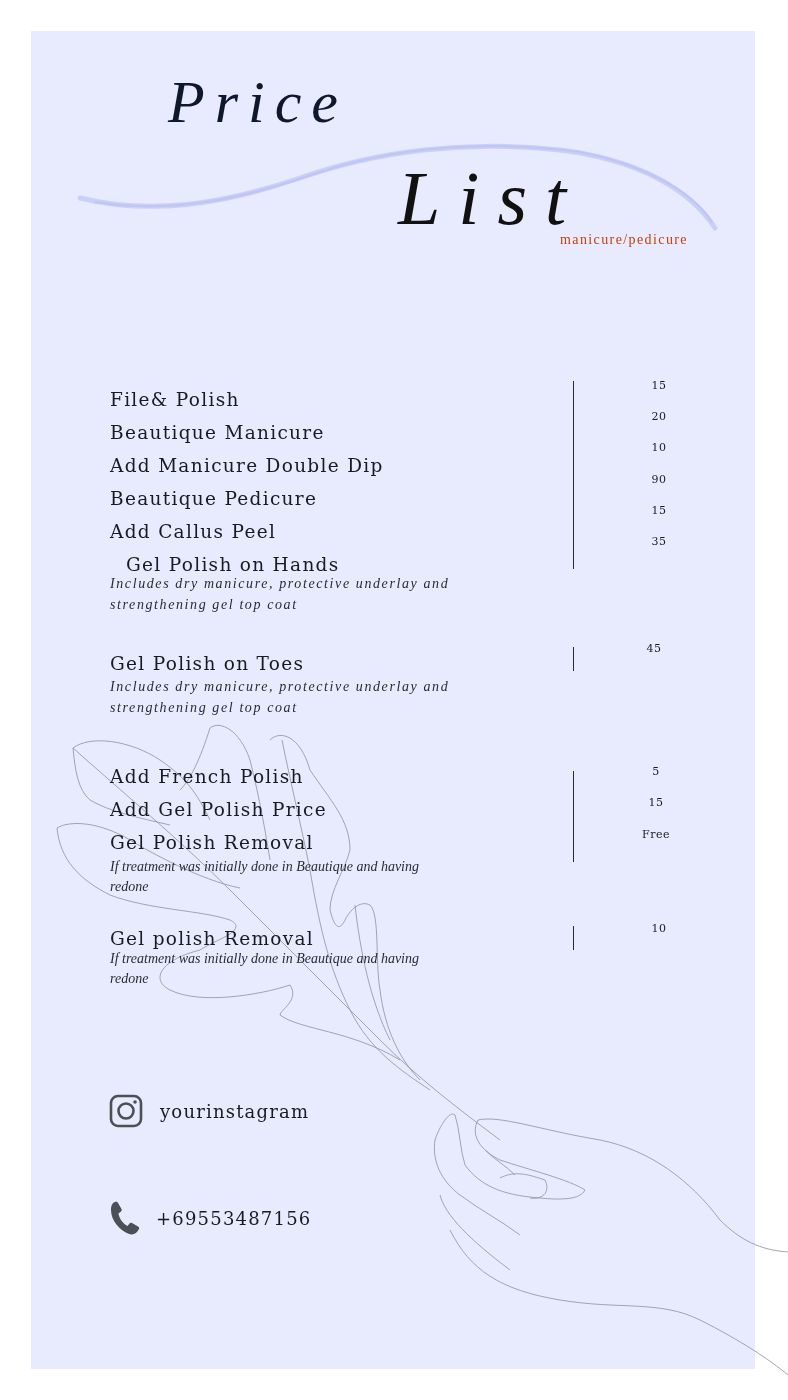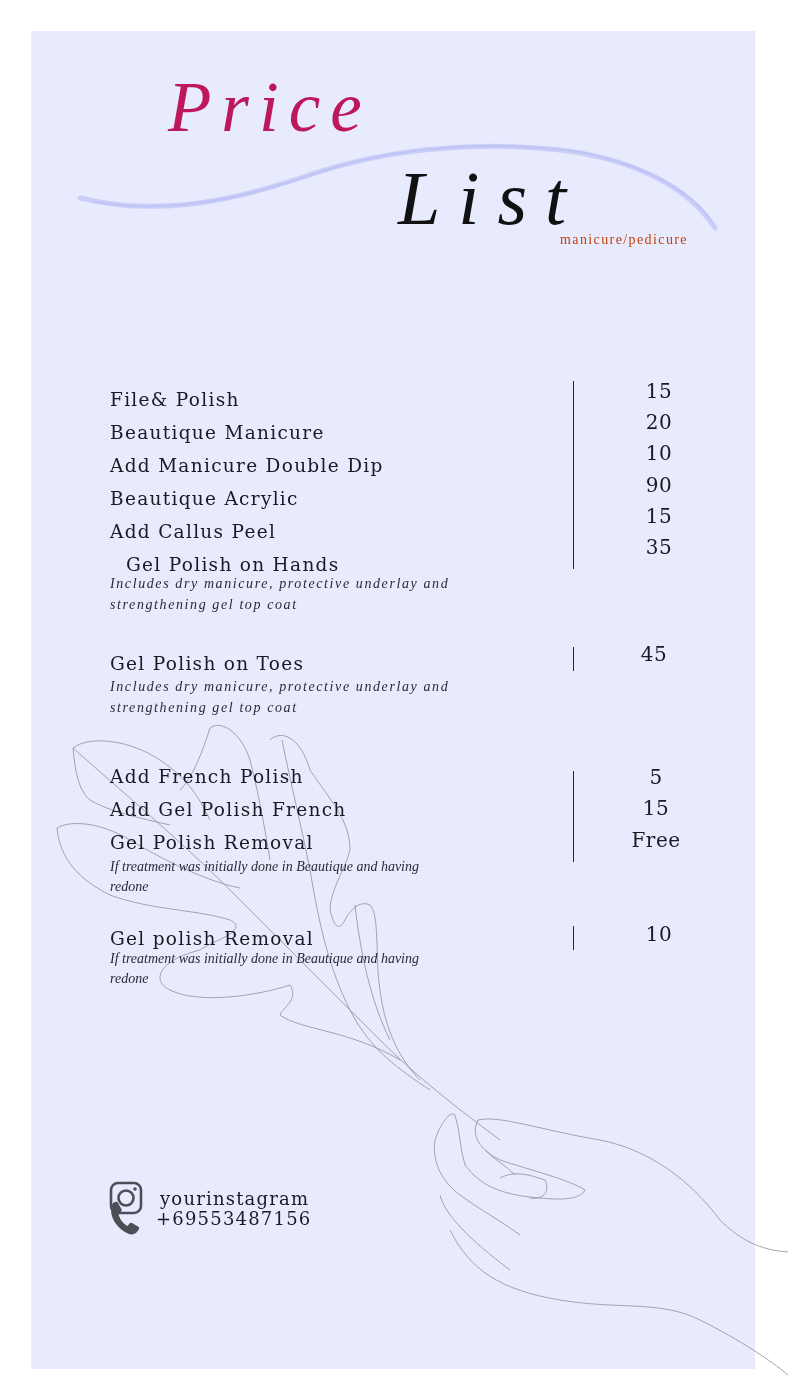--- a/index.html
+++ b/index.html
@@ -9,21 +9,21 @@
       font-family: "DejaVu Serif", serif; color: #1c1c24;
     }
     .panel {
       position: absolute; left: 31px; top: 31px; width: 724px; height: 1338px;
       background: #e8ebfd;
     }
     .art { position: absolute; left: 0; top: 0; width: 788px; height: 1400px; pointer-events: none; }
     .title-price {
       position: absolute; left: 168px; top: 72px;
       font-family: "Liberation Serif", serif; font-style: italic;
-      font-size: 71px; letter-spacing: 10px; color: #be185d;
+      font-size: 60px; letter-spacing: 10px; color: #0f172a;
       line-height: 1;
     }
     .title-list {
       position: absolute; left: 398px; top: 160px;
       font-family: "Liberation Serif", serif; font-style: italic;
       font-size: 76px; letter-spacing: 18px; color: #111; line-height: 1;
     }
     .subtitle {
       position: absolute; left: 560px; top: 232px;
       font-family: "Liberation Serif", serif; font-size: 14px; letter-spacing: 1.4px; color: #c2410c;
@@ -34,21 +34,21 @@
       white-space: nowrap;
     }
     .desc {
       position: absolute; left: 110px;
       font-family: "Liberation Serif", serif; font-style: italic; font-size: 14px; color: #2a2a33;
       line-height: 21px; white-space: nowrap;
     }
     .desc.spaced { letter-spacing: 1.6px; }
     .price {
       position: absolute; width: 60px; text-align: center;
-      font-family: "DejaVu Serif", serif; font-size: 20px; letter-spacing: 0.5px; color: #1a1a22;
+      font-family: "DejaVu Serif", serif; font-size: 11px; letter-spacing: 0.5px; color: #1a1a22;
     }
     .vline { position: absolute; left: 573px; width: 1px; background: #2a2a2a; }
     .contact-row { position: absolute; left: 109px; display: flex; align-items: center; }
     .contact-text { font-family: "DejaVu Serif", serif; font-size: 18px; letter-spacing: 1.2px; color: #1a1a22; }
   </style>
 </head>
 <body>
 
 <div class="panel"></div>
 
@@ -90,21 +90,21 @@
   <div class="title-list">List</div>
   <div class="subtitle">manicure/pedicure</div>
 </div>
 
 <div>
   <div class="vline" style="top:381px;height:188px;"></div>
 
   <div class="item" style="top:389px;">File&amp; Polish</div>
   <div class="item" style="top:422px;">Beautique Manicure</div>
   <div class="item" style="top:455px;">Add Manicure Double Dip</div>
-  <div class="item" style="top:488px;">Beautique Acrylic</div>
+  <div class="item" style="top:488px;">Beautique Pedicure</div>
   <div class="item" style="top:521px;">Add Callus Peel</div>
   <div class="item" style="top:554px;margin-left:16px;">Gel Polish on Hands</div>
   <div class="desc spaced" style="top:573px;">Includes dry manicure, protective underlay and</div>
   <div class="desc spaced" style="top:594px;">strengthening gel top coat</div>
 
   <div class="price" style="left:629px;top:379px;">15</div>
   <div class="price" style="left:629px;top:410px;">20</div>
   <div class="price" style="left:629px;top:441px;">10</div>
   <div class="price" style="left:629px;top:473px;">90</div>
   <div class="price" style="left:629px;top:504px;">15</div>
@@ -115,39 +115,39 @@
   <div class="vline" style="top:647px;height:24px;"></div>
   <div class="item" style="top:653px;">Gel Polish on Toes</div>
   <div class="desc spaced" style="top:676px;">Includes dry manicure, protective underlay and</div>
   <div class="desc spaced" style="top:697px;">strengthening gel top coat</div>
   <div class="price" style="left:624px;top:642px;">45</div>
 </div>
 
 <div>
   <div class="vline" style="top:771px;height:91px;"></div>
   <div class="item" style="top:766px;">Add French Polish</div>
-  <div class="item" style="top:799px;">Add Gel Polish French</div>
+  <div class="item" style="top:799px;">Add Gel Polish Price</div>
   <div class="item" style="top:832px;">Gel Polish Removal</div>
   <div class="desc" style="top:856px;">If treatment was initially done in Beautique and having</div>
   <div class="desc" style="top:876px;">redone</div>
   <div class="price" style="left:626px;top:765px;">5</div>
   <div class="price" style="left:626px;top:796px;">15</div>
   <div class="price" style="left:626px;top:828px;">Free</div>
 </div>
 
 <div>
   <div class="vline" style="top:926px;height:24px;"></div>
   <div class="item" style="top:928px;">Gel polish Removal</div>
   <div class="desc" style="top:948px;">If treatment was initially done in Beautique and having</div>
   <div class="desc" style="top:968px;">redone</div>
   <div class="price" style="left:629px;top:922px;">10</div>
 </div>
 
 <div>
-  <div class="contact-row" style="top:1181px;">
+  <div class="contact-row" style="top:1094px;">
     <svg width="34" height="34" viewBox="0 0 34 34">
       <rect x="2" y="2" width="30" height="30" rx="7" fill="none" stroke="#4a5055" stroke-width="2.6"></rect>
       <circle cx="17" cy="17" r="7.5" fill="none" stroke="#4a5055" stroke-width="2.6"></circle>
       <circle cx="26" cy="8" r="1.8" fill="#4a5055"></circle>
     </svg>
     <span class="contact-text" style="margin-left:17px;">yourinstagram</span>
   </div>
   <div class="contact-row" style="top:1200px;">
     <svg width="32" height="36" viewBox="0 0 32 36">
       <path d="M6 2 C 3 3, 2 6, 2 10 C 2 20, 10 30, 20 34 C 23 35, 26 34, 28 32 L 30 29 C 30.5 28, 30 27, 29 26.5 L 23 23 C 22 22.5, 21 23, 20.5 23.5 L 18.5 26 C 14 24, 10 18, 9.5 13.5 L 12 11.5 C 12.8 11, 13 10, 12.5 9 L 9 3 C 8.5 2, 7.5 1.5, 6 2 Z" fill="#4a5055"></path>

